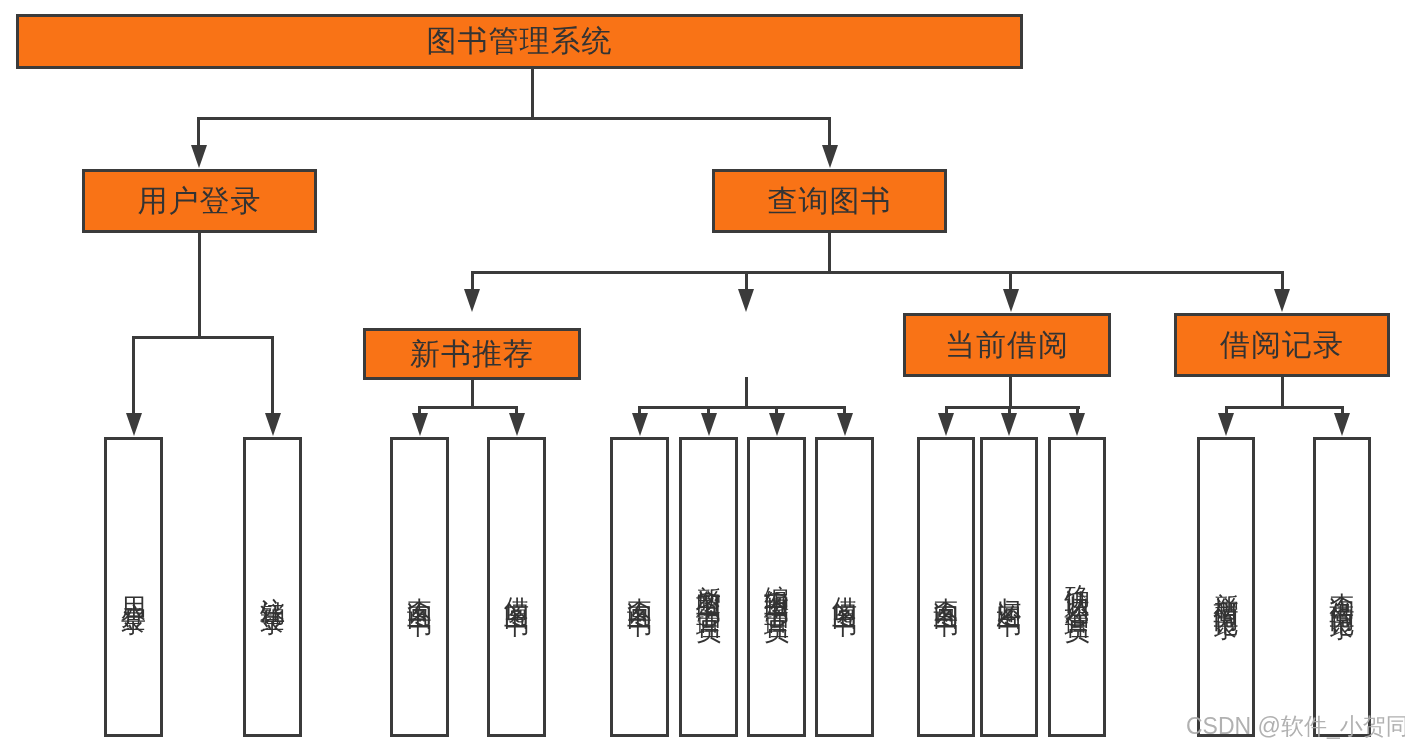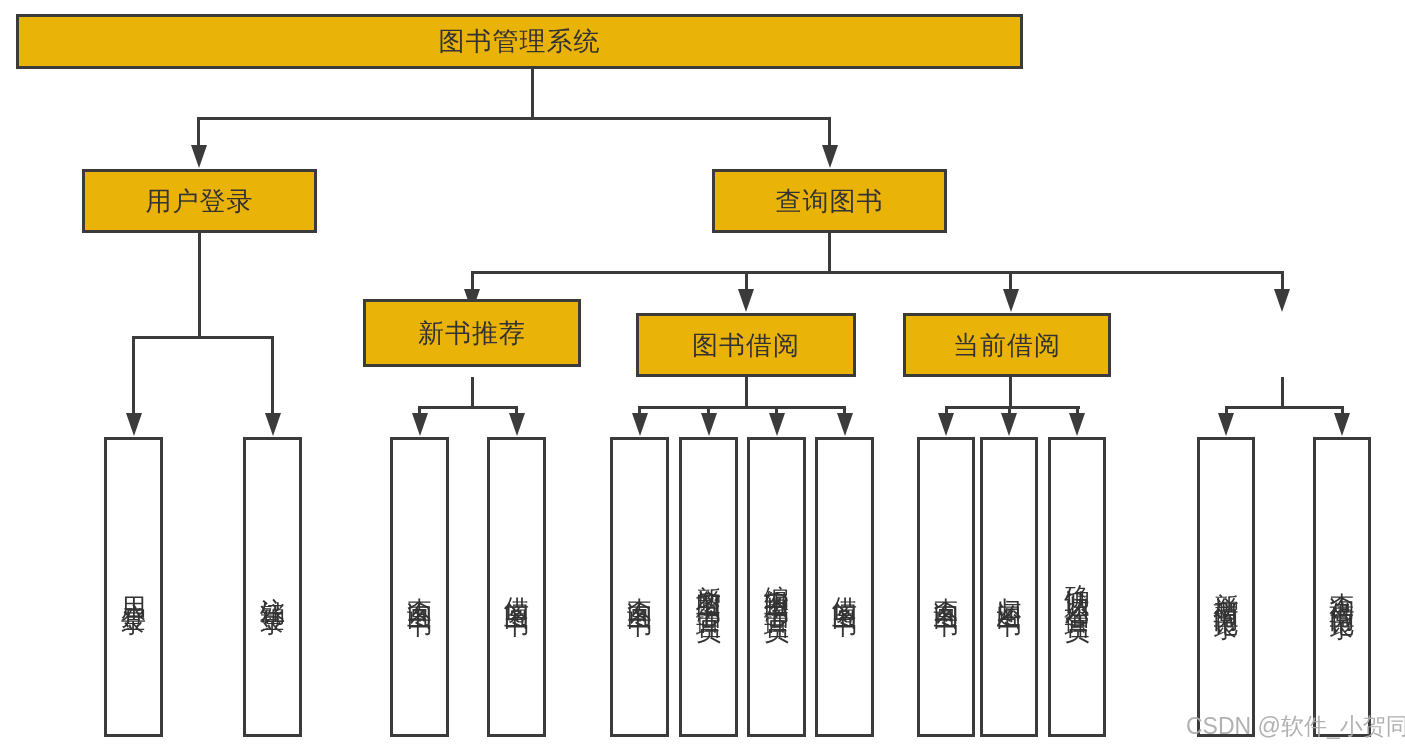--- a/index.html
+++ b/index.html
@@ -14,24 +14,24 @@
     position:relative;
     width:1405px;height:747px;
     background:var(--bg);
     overflow:hidden;
   }
   
   .box{
     position:absolute;
     box-sizing:border-box;
     border:3px solid var(--line);
-    background:#eab308;
+    background:#f97316;
     display:flex;align-items:center;justify-content:center;
     color:var(--text);
-    font-size:26px;
+    font-size:30px;
     letter-spacing:1px;
     z-index:2;
   }
   
   .vbox{
     position:absolute;
     box-sizing:border-box;
     top:437px;height:300px;
     border:3px solid var(--line);
     background:#fff;
@@ -125,23 +125,23 @@
   <div class="vline" style="left:1280.5px;top:377px;height:32px;"></div>
   <div class="hline" style="left:1224.5px;top:406px;width:119px;"></div>
   <div class="arrow" style="left:1224.5px;top:406px;height:7px;"></div>
   <div class="arrow" style="left:1340.5px;top:406px;height:7px;"></div>
 
   <div class="box" style="left:16px;top:14px;width:1007px;height:55px;">图书管理系统</div>
 
   <div class="box" style="left:82px;top:169px;width:235px;height:64px;">用户登录</div>
   <div class="box" style="left:712px;top:169px;width:235px;height:64px;">查询图书</div>
 
-  <div class="box" style="left:363px;top:299px;width:218px;height:68px;">新书推荐</div>
-  <div class="box" style="left:636px;top:313px;width:220px;height:64px;">图书借阅</div>
+  <div class="box" style="left:363px;top:328px;width:218px;height:52px;">新书推荐</div>
   <div class="box" style="left:903px;top:313px;width:208px;height:64px;">当前借阅</div>
+  <div class="box" style="left:1174px;top:313px;width:216px;height:64px;">借阅记录</div>
 
   <div class="vbox" style="left:104px;width:59px;">
     <span class="vtext">用户登录</span>
   </div>
   <div class="vbox" style="left:243px;width:59px;">
     <span class="vtext">注销登录</span>
   </div>
 
   <div class="vbox" style="left:390px;width:59px;">
     <span class="vtext">查询图书</span>

